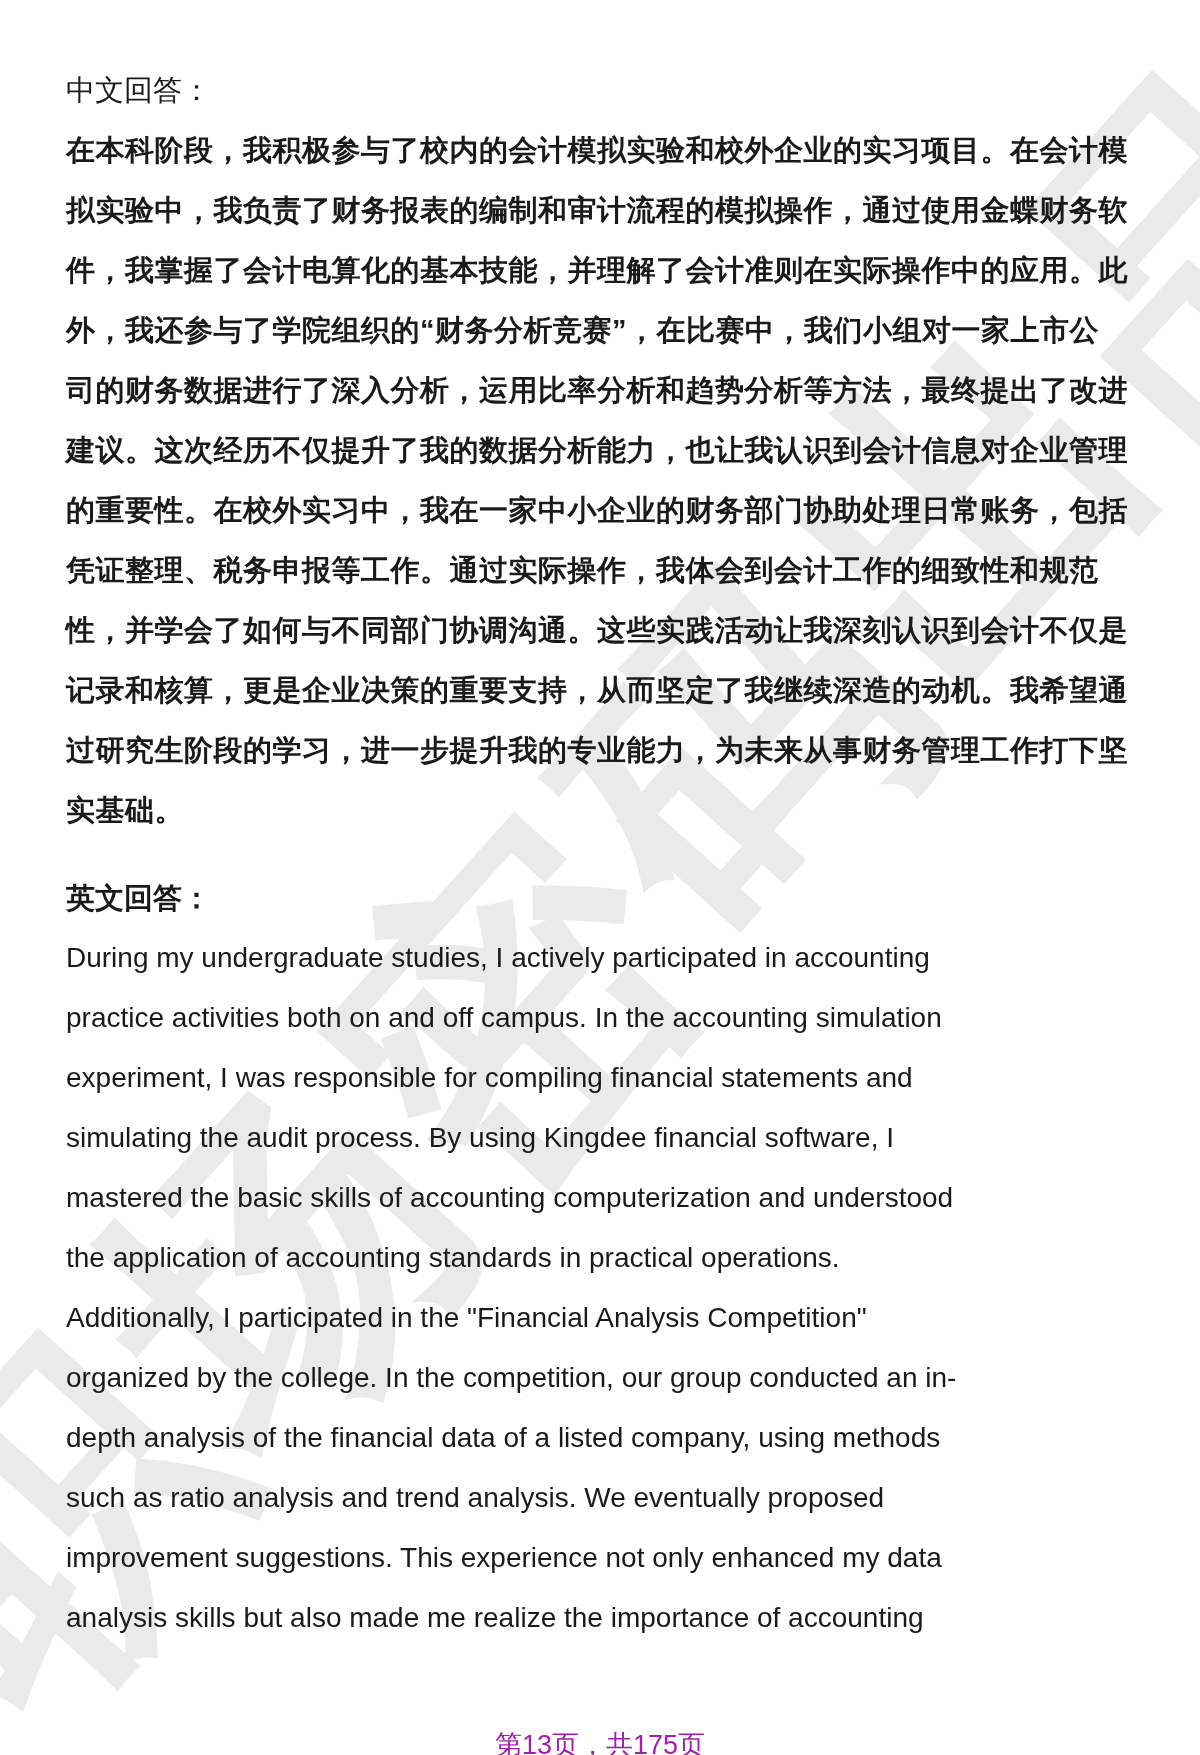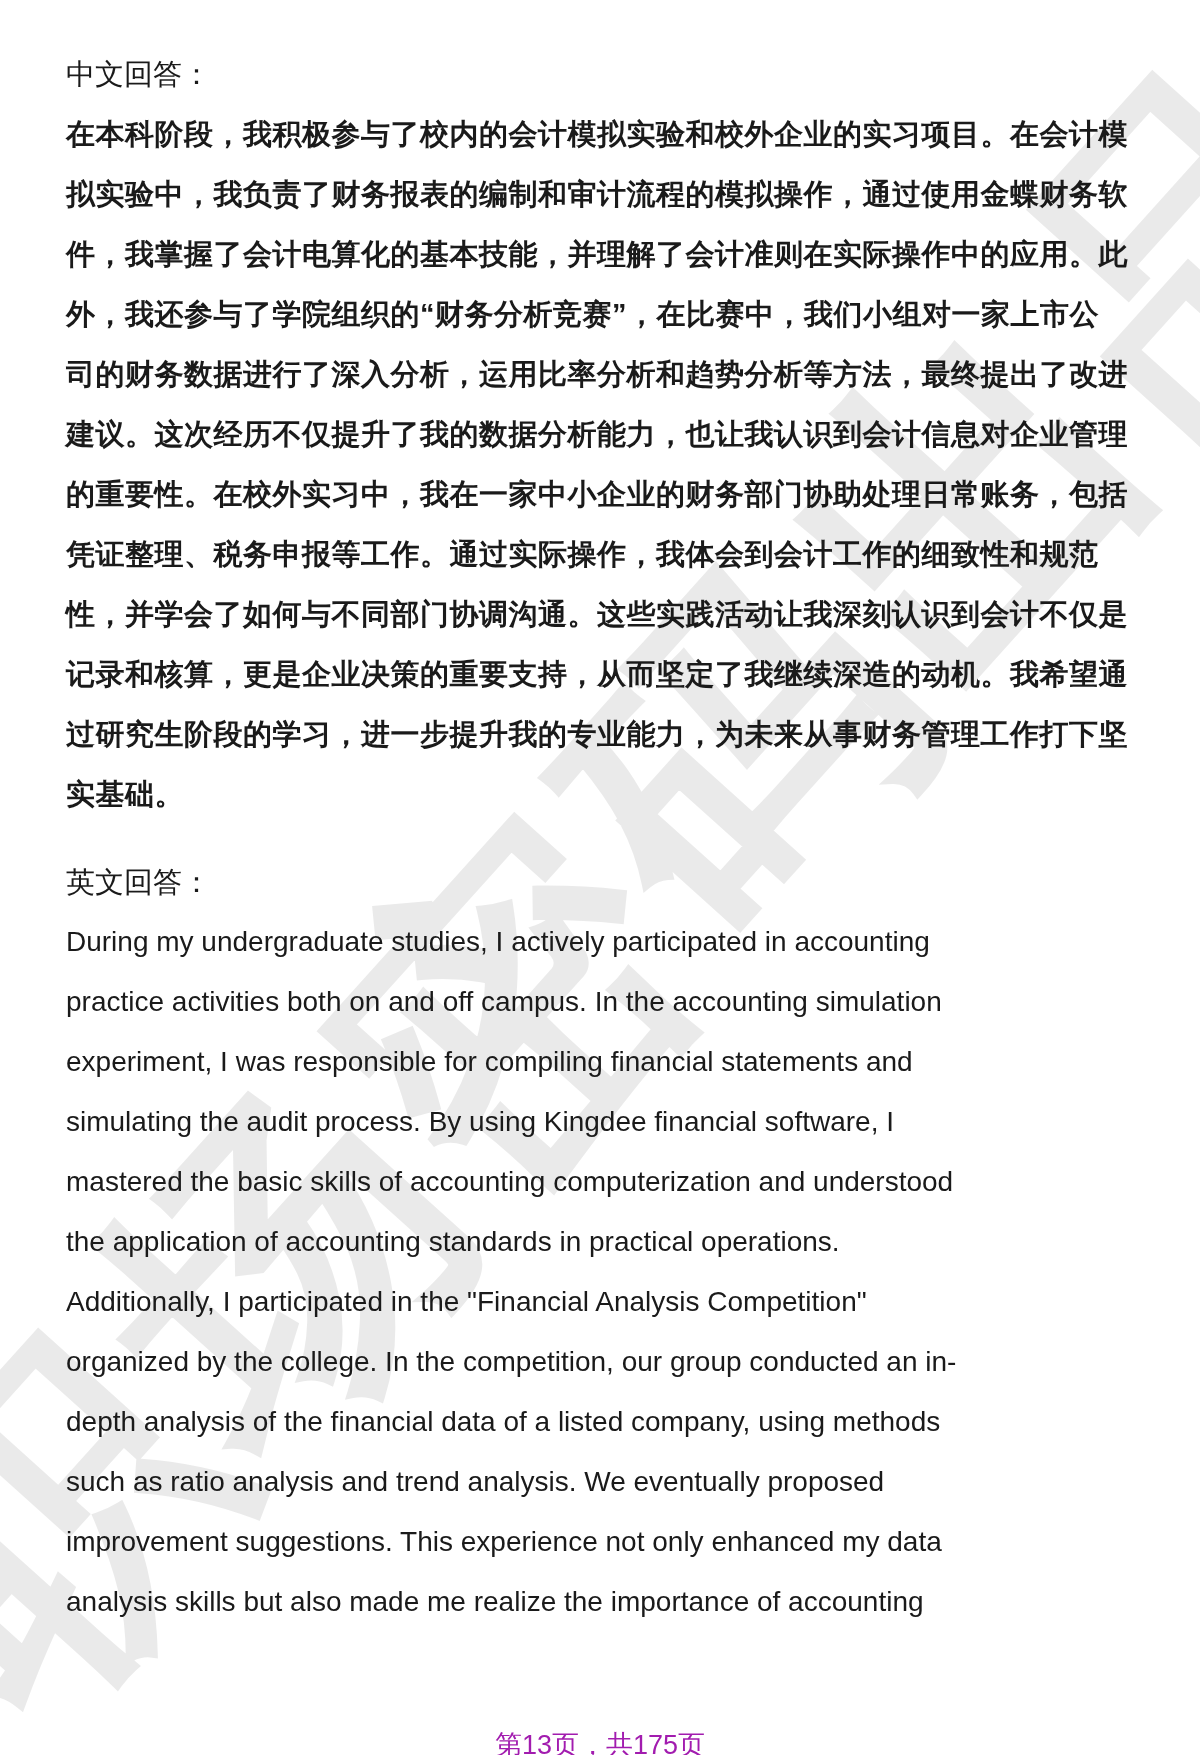--- a/index.html
+++ b/index.html
@@ -35,21 +35,21 @@
     white-space: nowrap;
     pointer-events: none;
     z-index: 0;
     user-select: none;
   }
   .content {
     position: absolute;
     left: 66px;
     right: 52px;
     top: 0;
-    padding-top: 44px;
+    padding-top: 60px;
     z-index: 1;
   }
   .heading {
     font-size: 29px;
     line-height: 60px;
     white-space: pre;
   }
   .para-zh {
     font-size: 29px;
     line-height: 60px;
@@ -57,20 +57,21 @@
     letter-spacing: 0.5px;
     font-weight: bold;
   }
   .para-en {
     font-size: 28px;
     line-height: 60px;
     white-space: pre;
   }
   .block-gap {
     margin-top: 28px;
+    font-weight: bold;
   }
   .footer {
     position: absolute;
     left: 0;
     right: 0;
     top: 1720px;
     height: 50px;
     line-height: 50px;
     text-align: center;
     font-size: 27px;

